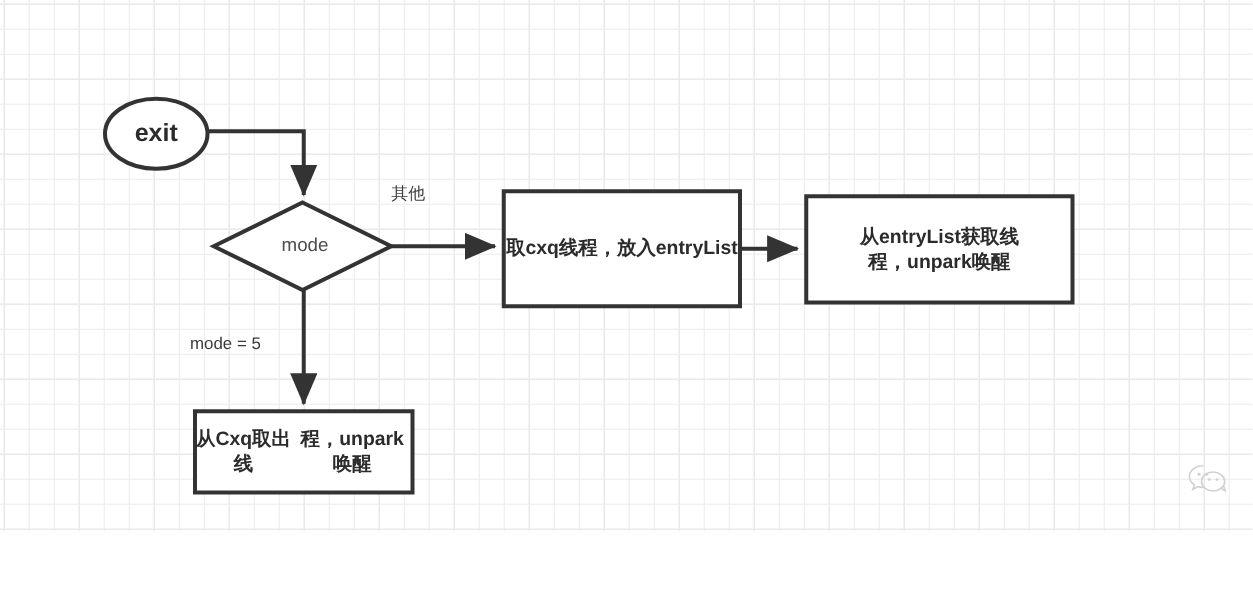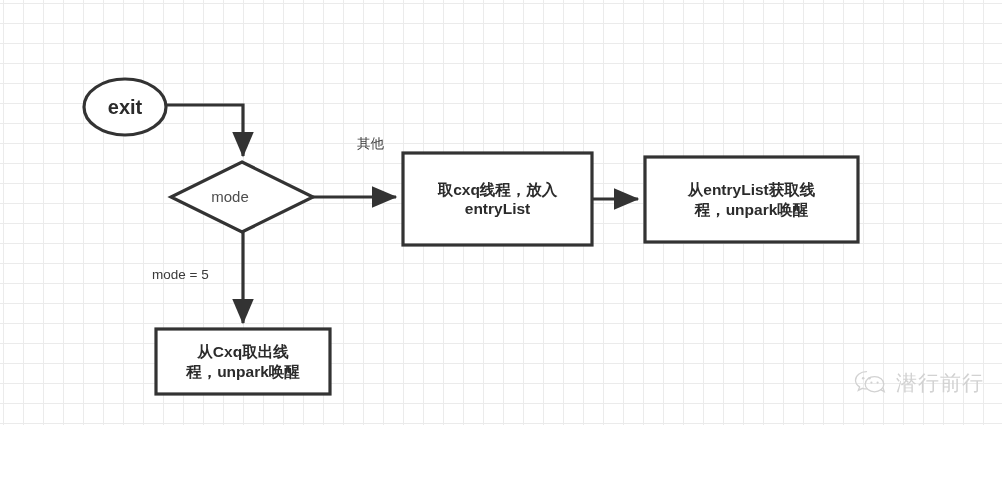--- a/index.html
+++ b/index.html
@@ -110,49 +110,48 @@
 
     <rect x="403" y="153" width="189" height="92" fill="#ffffff" stroke="#333333" stroke-width="3.2"></rect>
 
     <rect x="645" y="157" width="213" height="85" fill="#ffffff" stroke="#333333" stroke-width="3.2"></rect>
 
     <rect x="156" y="329" width="174" height="65" fill="#ffffff" stroke="#333333" stroke-width="3.2"></rect>
   </svg>
 
   <div class="node-label lbl-terminator" style="left:84px; top:79px; width:82px; height:56px;">exit</div>
 
-  <div class="node-label lbl-decision" style="left:159px; top:162px; width:142px; height:70px;">mode</div>
+  <div class="node-label lbl-decision" style="left:173px; top:162px; width:142px; height:70px;">mode</div>
 
-  <div class="node-label lbl-process" style="left:403px; top:153px; width:189px; height:92px; flex-direction:column;">
+  <div class="node-label lbl-process" style="left:403px; top:153px; width:189px; height:92px; flex-direction:row;">
     <span>取cxq线程，放入</span>
     <span>entryList</span>
   </div>
 
   <div class="node-label lbl-process" style="left:645px; top:157px; width:213px; height:85px; flex-direction:column;">
     <span>从entryList获取线</span>
     <span>程，unpark唤醒</span>
   </div>
 
-  <div class="node-label lbl-process" style="left:156px; top:329px; width:174px; height:65px; flex-direction:column;">
+  <div class="node-label lbl-process" style="left:156px; top:329px; width:174px; height:65px; flex-direction:row;">
     <span>从Cxq取出线</span>
     <span>程，unpark唤醒</span>
   </div>
 
-  <div class="edge-label" style="left:313px; top:135px;margin-left:44px;">其他</div>
+  <div class="edge-label" style="left:313px; top:146px;">其他</div>
 
   <div class="edge-label" style="left:152px; top:267px;">mode = 5</div>
 
   <div class="watermark">
     <span>
       <svg width="34" height="26" viewBox="0 0 34 26" xmlns="http://www.w3.org/2000/svg">
         <path d="M12.5,1.6 C6.3,1.6 1.5,5.5 1.5,10.2 C1.5,12.9 3.1,15.3 5.6,16.9 L4.3,20.4 L8.4,18.3 C9.7,18.7 11.1,18.9 12.5,18.9" fill="none" stroke="#d2d2d2" stroke-width="1.3" stroke-linecap="round"></path>
         <circle cx="9.2" cy="8.3" r="1.25" fill="#d2d2d2"></circle>
         <circle cx="15.4" cy="8.3" r="1.25" fill="#d2d2d2"></circle>
         <ellipse cx="20.5" cy="14.2" rx="9.3" ry="7.6" fill="none" stroke="#d2d2d2" stroke-width="1.3"></ellipse>
         <circle cx="17.4" cy="12.6" r="1.1" fill="#d2d2d2"></circle>
         <circle cx="23.6" cy="12.6" r="1.1" fill="#d2d2d2"></circle>
         <path d="M26.6,19.6 L30.2,21.6 L29.1,18.2" fill="none" stroke="#d2d2d2" stroke-width="1.3" stroke-linecap="round"></path>
       </svg>
     </span>
-    <span>潜行前行</span>
   </div>
 
 </div>
 
 </body></html>

